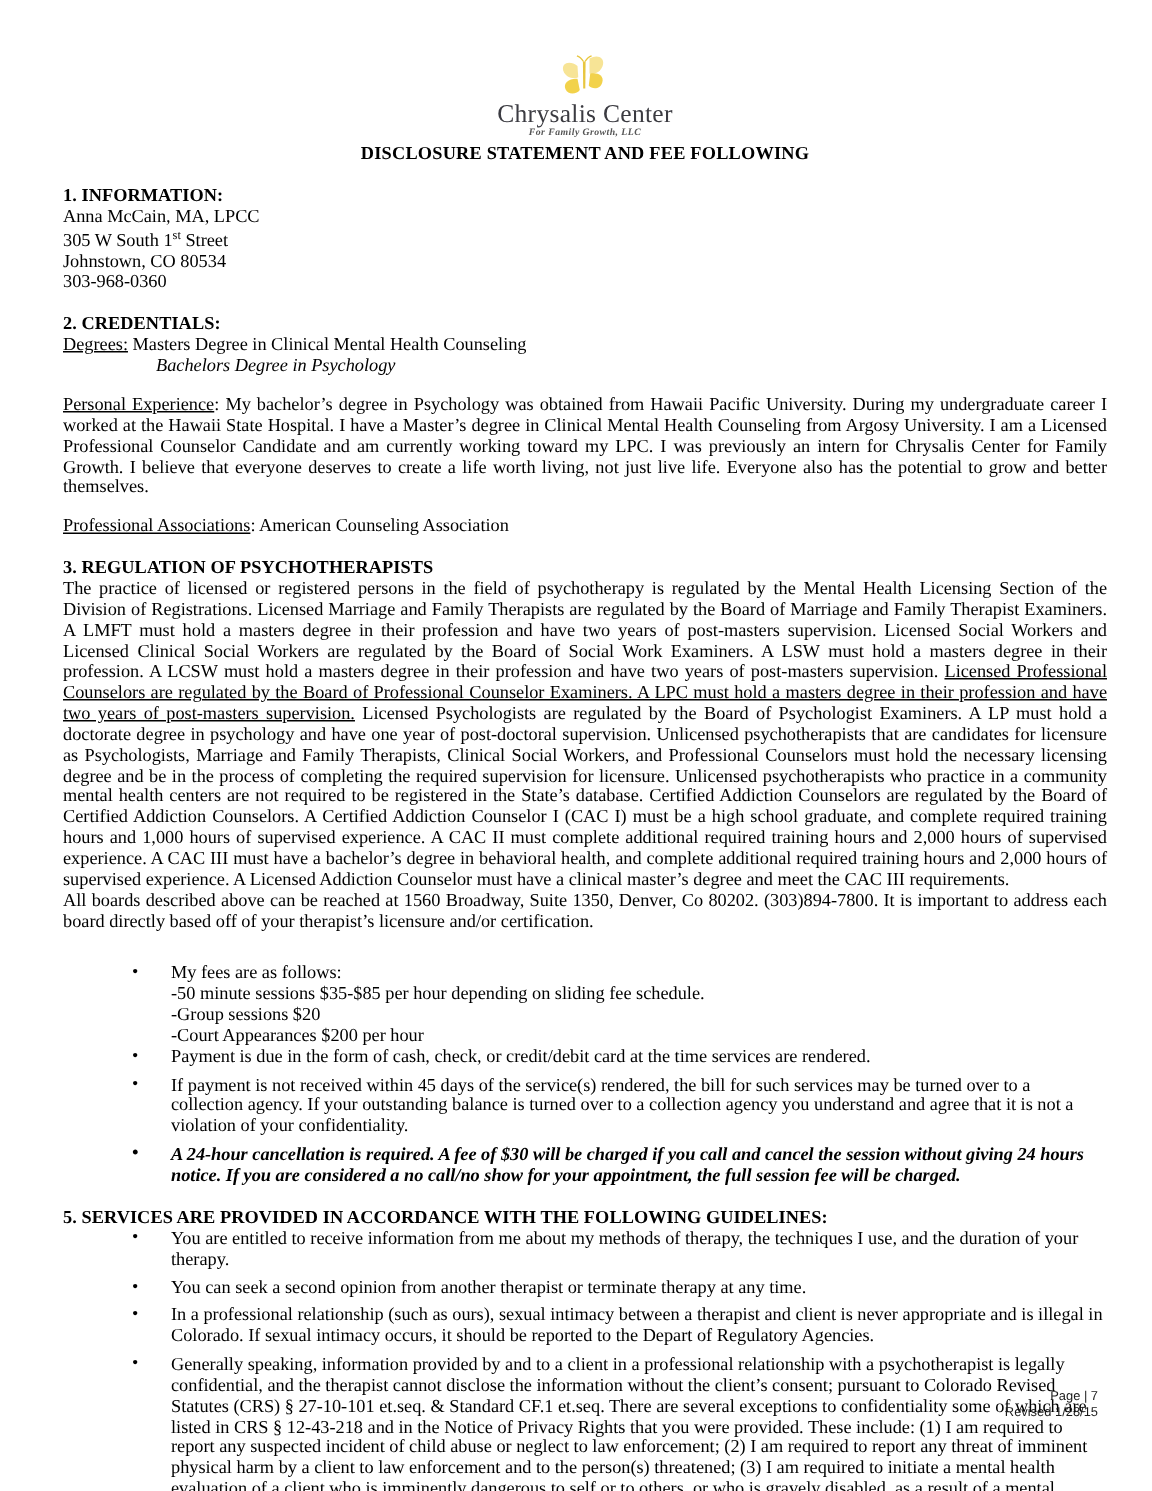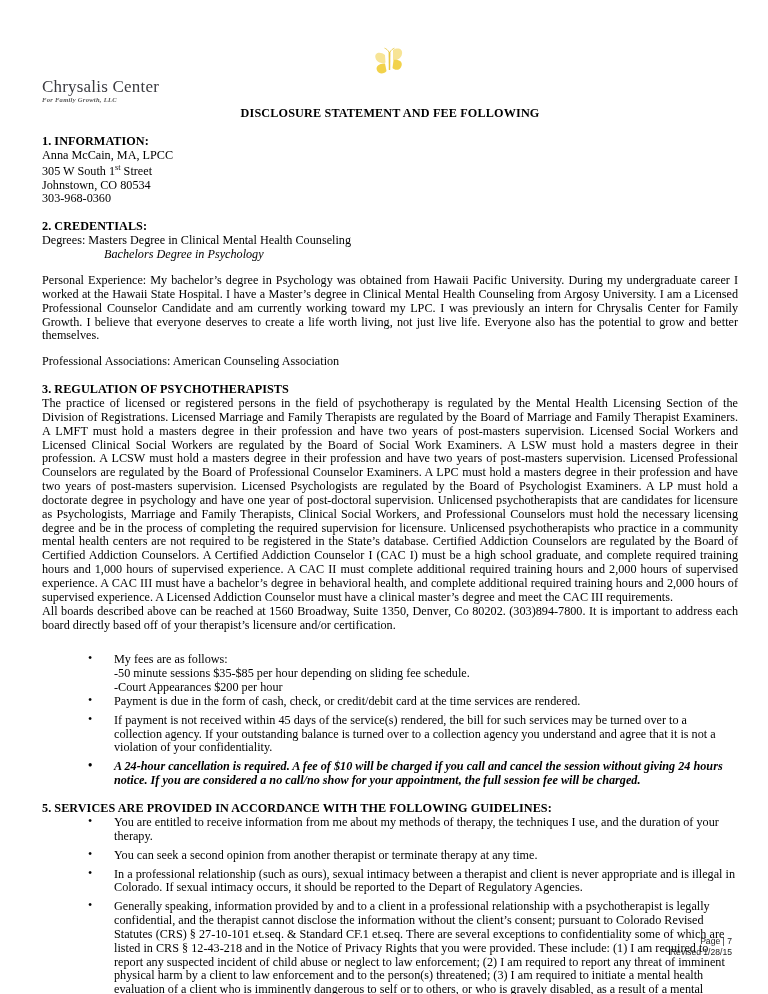--- a/index.html
+++ b/index.html
@@ -18,23 +18,22 @@
   .page {
     width: 768px;
     height: 994px;
     box-sizing: border-box;
     padding: 0 30px 0 42px;
     position: relative;
   }
 
   
   .logo-block {
-    text-align: left;
+    text-align: center;
     padding-top: 36px;
-    margin-top: 11px;
   }
   .logo-mark {
     display: block;
     margin: 0 auto;
     width: 54px;
     height: 32px;
   }
   .logo-name {
     font-family: "Liberation Serif", "DejaVu Serif", serif;
     font-size: 17px;
@@ -78,21 +77,21 @@
     line-height: 1.135;
     margin: 0;
     text-align: left;
   }
   p.just {
     font-size: 12.2px;
     line-height: 1.135;
     margin: 0;
     text-align: justify;
   }
-  .u { }
+  .u { text-decoration: underline; }
   .indent-deg { padding-left: 62px; font-style: italic; }
   .spacer { height: 12px; }
   .sup { font-size: 0.68em; vertical-align: super; }
 
   
   ul.bul {
     margin: 0;
     padding: 0 0 0 0;
     list-style: none;
   }
@@ -175,25 +174,26 @@
     <div class="sec-head">3. REGULATION OF PSYCHOTHERAPISTS</div>
     <p class="just"><span>The practice of licensed or registered persons in the field of psychotherapy is regulated by the Mental Health Licensing Section of the Division of Registrations. Licensed Marriage and Family Therapists are regulated by the Board of Marriage and Family Therapist Examiners.  A LMFT must hold a masters degree in their profession and have two years of post-masters supervision. Licensed Social Workers and Licensed Clinical Social Workers are regulated by the Board of Social Work Examiners. A LSW must hold a masters degree in their profession. A LCSW must hold a masters degree in their profession and have two years of post-masters supervision. </span><span class="u">Licensed Professional Counselors are regulated by the Board of Professional Counselor Examiners. A LPC must hold a masters degree in their profession and have two years of post-masters supervision.</span><span> Licensed Psychologists are regulated by the Board of Psychologist Examiners. A LP must hold a doctorate degree in psychology and have one year of post-doctoral supervision. Unlicensed psychotherapists that are candidates for licensure as Psychologists, Marriage and Family Therapists, Clinical Social Workers, and Professional Counselors must hold the necessary licensing degree and be in the process of completing the required supervision for licensure. Unlicensed psychotherapists who practice in a community mental health centers are not required to be registered in the State’s database. Certified Addiction Counselors are regulated by the Board of Certified Addiction Counselors. A Certified Addiction Counselor I (CAC I) must be a high school graduate, and complete required training hours and 1,000 hours of supervised experience. A CAC II must complete additional required training hours and 2,000 hours of supervised experience. A CAC III must have a bachelor’s degree in behavioral health, and complete additional required training hours and 2,000 hours of supervised experience. A Licensed Addiction Counselor must have a clinical master’s degree and meet the CAC III requirements.</span></p>
     <p class="just">All boards described above can be reached at 1560 Broadway, Suite 1350, Denver, Co 80202. (303)894-7800. It is important to address each board directly based off of your therapist’s licensure and/or certification.</p>
   </div>
 
   <div class="sec">
     <ul class="bul">
       <li class="tight">
         <span>My fees are as follows:</span>
         <span class="sub">-50 minute sessions $35-$85 per hour depending on sliding fee schedule.</span>
+        <span class="sub">-Group sessions $20</span>
         <span class="sub">-Court Appearances $200 per hour</span>
       </li>
       <li>Payment is due in the form of cash, check, or credit/debit card at the time services are rendered.</li>
       <li>If payment is not received within 45 days of the service(s) rendered, the bill for such services may be turned over to a collection agency. If your outstanding balance is turned over to a collection agency you understand and agree that it is not a violation of your confidentiality.</li>
-      <li class="bi">A 24-hour cancellation is required.   A fee of $10 will be charged if you call and cancel the session without giving 24 hours notice.  If you are considered a no call/no show for your appointment, the full session fee will be charged.</li>
+      <li class="bi">A 24-hour cancellation is required.   A fee of $30 will be charged if you call and cancel the session without giving 24 hours notice.  If you are considered a no call/no show for your appointment, the full session fee will be charged.</li>
     </ul>
   </div>
 
   <div class="sec">
     <div class="sec-head">5. SERVICES ARE PROVIDED IN ACCORDANCE WITH THE FOLLOWING GUIDELINES:</div>
     <ul class="bul">
       <li>You are entitled to receive information from me about my methods of therapy, the techniques I use, and the duration of your therapy.</li>
       <li>You can seek a second opinion from another therapist or terminate therapy at any time.</li>
       <li>In a professional relationship (such as ours), sexual intimacy between a therapist and client is never appropriate and is illegal in Colorado. If sexual intimacy occurs, it should be reported to the Depart of Regulatory Agencies.</li>
       <li>Generally speaking, information provided by and to a client in a professional relationship with a psychotherapist is legally confidential, and the therapist cannot disclose the information without the client’s consent; pursuant to Colorado Revised Statutes (CRS) § 27-10-101 et.seq. &amp; Standard CF.1 et.seq. There are several exceptions to confidentiality some of which are listed in CRS § 12-43-218 and in the Notice of Privacy Rights that you were provided. These include: (1) I am required to report any suspected incident of child abuse or neglect to law enforcement; (2) I am required to report any threat of imminent physical harm by a client to law enforcement and to the person(s) threatened; (3) I am required to initiate a mental health evaluation of a client who is imminently dangerous to self or to others, or who is gravely disabled, as a result of a mental disorder; (4) I am required to report any suspected threat to national security to federal officials; (5)</li>

